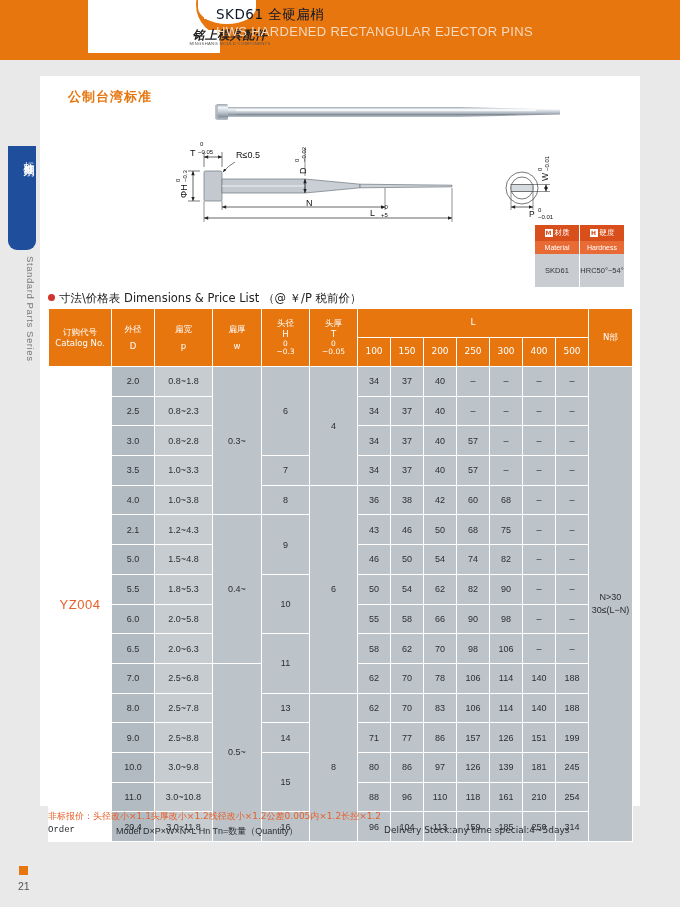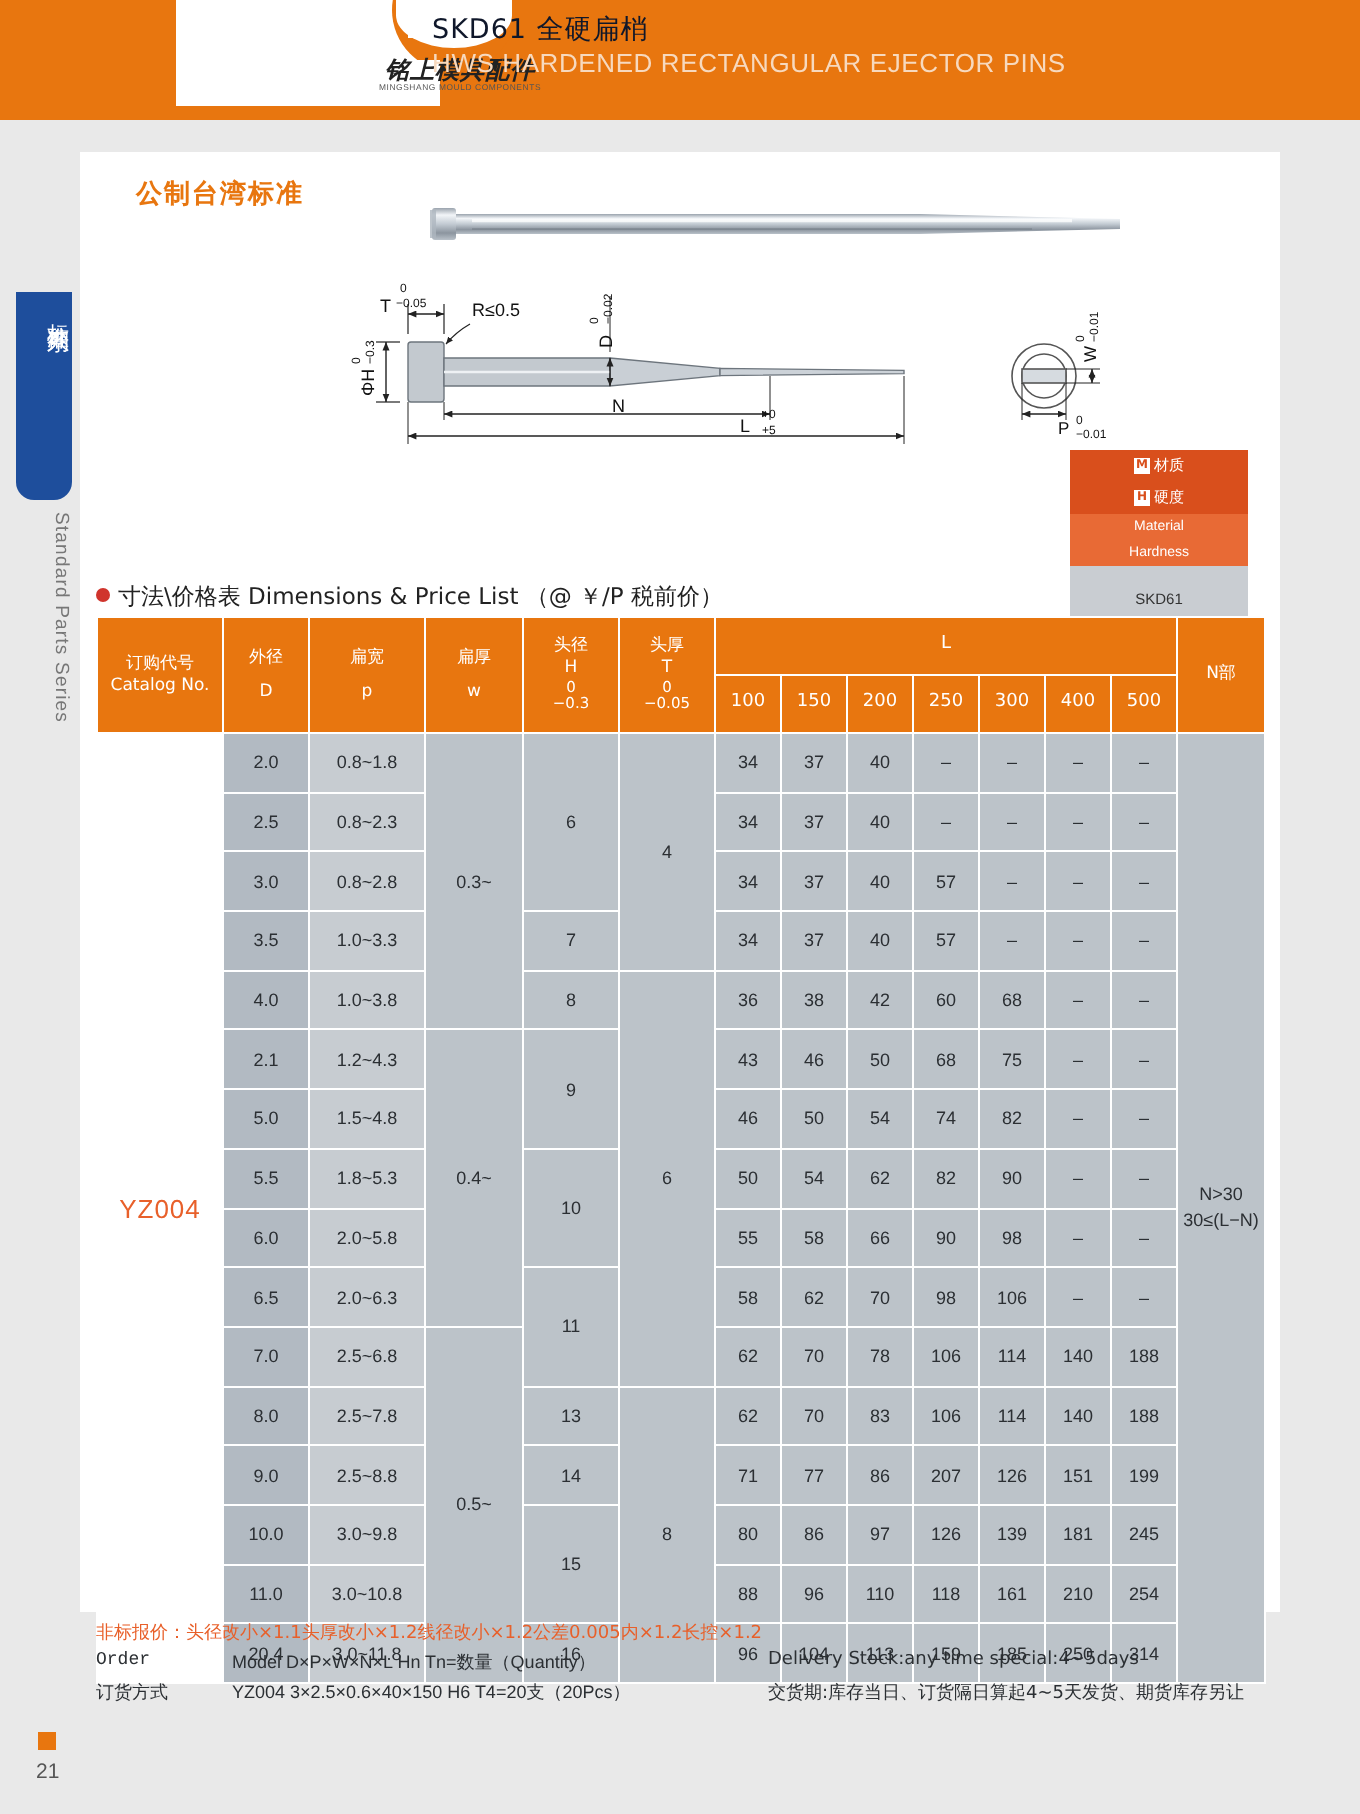--- a/index.html
+++ b/index.html
@@ -42,21 +42,21 @@
   .panel { position:absolute; left:40px; top:76px; width:600px; height:730px; background:#fff; }
 
   .std-title { position:absolute; left:68px; top:88px; font-family:"DejaVu Sans",sans-serif;
     font-size:13px; font-weight:bold; color:#e8760f; letter-spacing:1px; }
 
   
   .draw { position:absolute; }
 
   
   .mat { position:absolute; left:535px; top:225px; width:90px; }
-  .mat-row { display:flex;flex-direction:column; }
+  .mat-row { display:flex; }
   .mat-c { flex:1; text-align:center; font-size:7px; padding:2px 0; }
   .mat-h { background:#d94f1c; color:#fff; font-family:"DejaVu Sans",sans-serif; font-size:7.5px;
     border-right:1px solid #fff; display:flex; align-items:center; justify-content:center; gap:2px; padding:3px 0; }
   .mat-badge { display:inline-block; background:#fff; color:#d94f1c; font-weight:bold;
     font-size:6px; width:8px; height:8px; line-height:8px; text-align:center; }
   .mat-s { background:#e86a35; color:#fff; font-size:7px; border-right:1px solid #fff; padding:3px 0; }
   .mat-v { background:#c9cdd2; color:#333; font-size:7.5px; border-right:1px solid #fff; padding:12px 0; }
 
   
   .dim-title { position:absolute; left:48px; top:291px; font-size:11.5px; color:#222;
@@ -458,21 +458,21 @@
         <td>140</td>
         <td>188</td>
       </tr>
       <tr>
         <td class="d">9.0</td>
         <td class="p">2.5~8.8</td>
         <td rowspan="1">14</td>
         <td>71</td>
         <td>77</td>
         <td>86</td>
-        <td>207</td>
+        <td>157</td>
         <td>126</td>
         <td>151</td>
         <td>199</td>
       </tr>
       <tr>
         <td class="d">10.0</td>
         <td class="p">3.0~9.8</td>
         <td rowspan="2">15</td>
         <td>80</td>
         <td>86</td>
@@ -508,23 +508,18 @@
     </tbody>
 </table>
 
 <div class="foot">
   <div class="foot-orange">非标报价：头径改小×1.1头厚改小×1.2线径改小×1.2公差0.005内×1.2长控×1.2</div>
   <div class="foot-row">
     <div class="f-lab">Order</div>
     <div class="f-mid">Model D×P×W×N×L  Hn  Tn=数量（Quantity）</div>
     <div class="f-right">Delivery Stock:any time special:4~5days</div>
   </div>
-  <div class="foot-row">
-    <div class="f-lab">订货方式</div>
-    <div class="f-mid">YZ004  3×2.5×0.6×40×150 H6  T4=20支（20Pcs）</div>
-    <div class="f-right">交货期:库存当日、订货隔日算起4~5天发货、期货库存另让</div>
-  </div>
 </div>
 
 <div class="pg">
   <div class="pg-sq"></div>
   <div class="pg-n">21</div>
 </div>
 
 </body></html>

